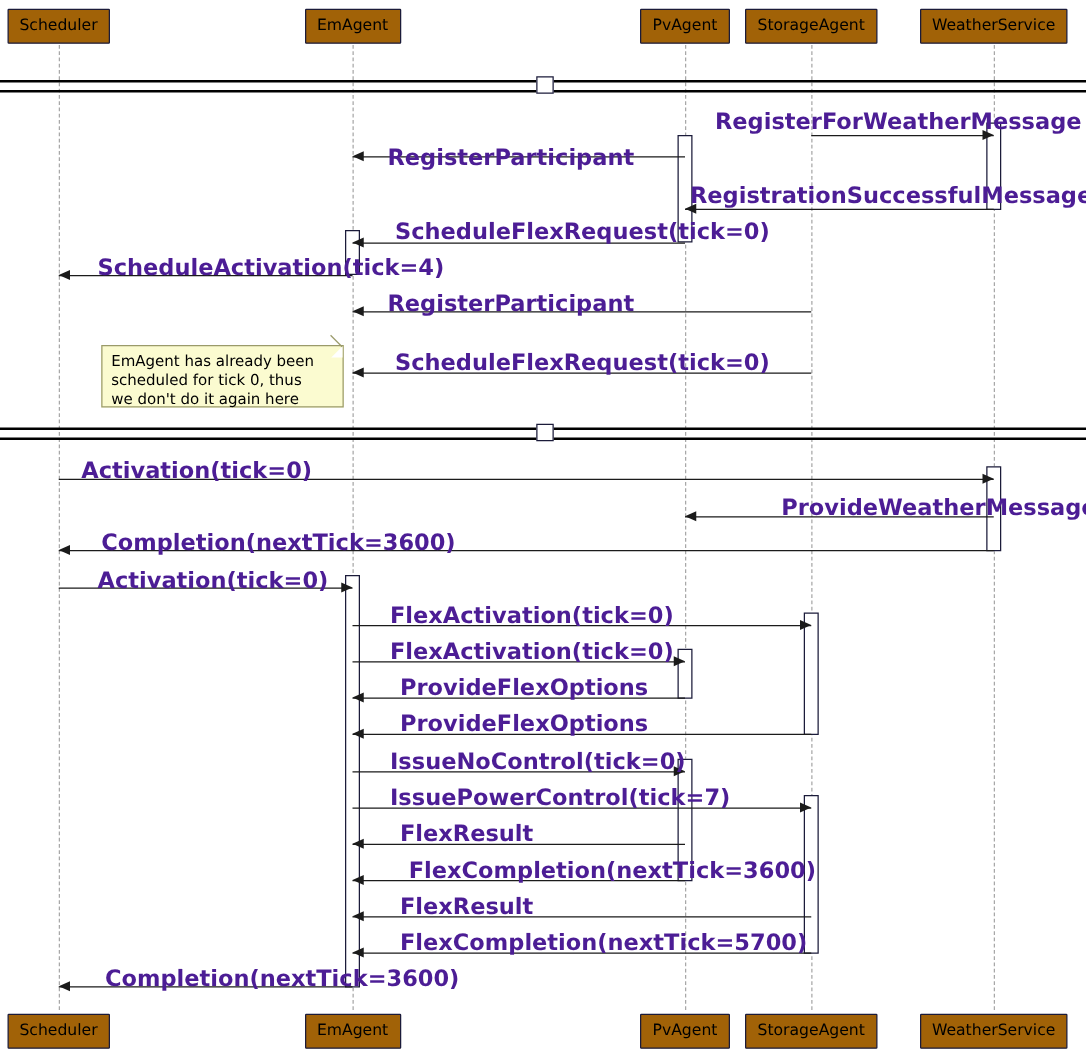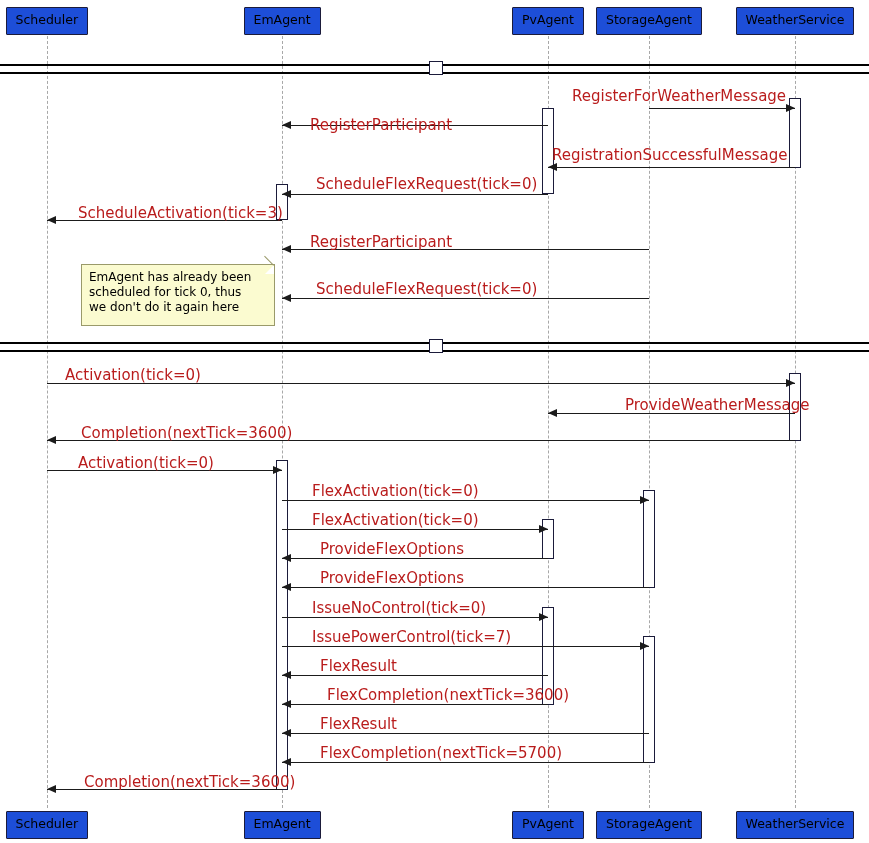--- a/index.html
+++ b/index.html
@@ -13,21 +13,21 @@
   #diagram {
     position: relative;
     width: 869px;
     height: 843px;
     overflow: hidden;
   }
   .lifeline-box {
     position: absolute;
     box-sizing: border-box;
     border: 1px solid #1b1b3a;
-    background: #1d4ed8;
+    background: #a16207;
     color: #000000;
     font-size: 12.5px;
     text-align: center;
     line-height: 1;
     padding: 6px 9px 7px 9px;
     white-space: nowrap;
     border-radius: 1px;
   }
   .lifeline-line {
     position: absolute;
@@ -68,24 +68,25 @@
     border-bottom: 4px solid transparent;
   }
   .arrow-head.left {
     border-right: 9px solid #1b1b1b;
   }
   .arrow-head.right {
     border-left: 9px solid #1b1b1b;
   }
   .msg-label {
     position: absolute;
-    font-size: 15px;
-    color: #b91c1c;
+    font-size: 18px;
+    color: #4c1d95;
     white-space: nowrap;
     line-height: 1;
+    font-weight: bold;
   }
   .note {
     position: absolute;
     box-sizing: border-box;
     background: #fbfbd0;
     border: 1px solid #9a9a6a;
     font-size: 12px;
     color: #000000;
     padding: 5px 7px;
     line-height: 1.25;
@@ -152,21 +153,21 @@
     <div class="arrow-head left" style="top: 121px; left: 282px;"></div>
     <div class="msg-label" style="left: 310px; top: 118px;">RegisterParticipant</div>
     <div class="msg-line" style="left: 548px; top: 167px; width: 247px;"></div>
     <div class="arrow-head left" style="top: 163px; left: 548px;"></div>
     <div class="msg-label" style="left: 552px; top: 148px; text-align: right;">RegistrationSuccessfulMessage</div>
     <div class="msg-line" style="left: 282px; top: 194px; width: 266px;"></div>
     <div class="arrow-head left" style="top: 190px; left: 282px;"></div>
     <div class="msg-label" style="left: 316px; top: 177px;">ScheduleFlexRequest(tick=0)</div>
     <div class="msg-line" style="left: 47px; top: 220px; width: 235px;"></div>
     <div class="arrow-head left" style="top: 216px; left: 47px;"></div>
-    <div class="msg-label" style="left: 78px; top: 206px;">ScheduleActivation(tick=3)</div>
+    <div class="msg-label" style="left: 78px; top: 206px;">ScheduleActivation(tick=4)</div>
     <div class="msg-line" style="left: 282px; top: 249px; width: 367px;"></div>
     <div class="arrow-head left" style="top: 245px; left: 282px;"></div>
     <div class="msg-label" style="left: 310px; top: 235px;">RegisterParticipant</div>
     <div class="msg-line" style="left: 282px; top: 298px; width: 367px;"></div>
     <div class="arrow-head left" style="top: 294px; left: 282px;"></div>
     <div class="msg-label" style="left: 316px; top: 282px;">ScheduleFlexRequest(tick=0)</div>
     <div class="msg-line" style="left: 47px; top: 383px; width: 748px;"></div>
     <div class="arrow-head right" style="top: 379px; left: 786px;"></div>
     <div class="msg-label" style="left: 65px; top: 368px;">Activation(tick=0)</div>
     <div class="msg-line" style="left: 548px; top: 413px; width: 247px;"></div>
@@ -204,16 +205,16 @@
     <div class="msg-label" style="left: 327px; top: 688px;">FlexCompletion(nextTick=3600)</div>
     <div class="msg-line" style="left: 282px; top: 733px; width: 367px;"></div>
     <div class="arrow-head left" style="top: 729px; left: 282px;"></div>
     <div class="msg-label" style="left: 320px; top: 717px;">FlexResult</div>
     <div class="msg-line" style="left: 282px; top: 762px; width: 367px;"></div>
     <div class="arrow-head left" style="top: 758px; left: 282px;"></div>
     <div class="msg-label" style="left: 320px; top: 746px;">FlexCompletion(nextTick=5700)</div>
     <div class="msg-line" style="left: 47px; top: 789px; width: 235px;"></div>
     <div class="arrow-head left" style="top: 785px; left: 47px;"></div>
     <div class="msg-label" style="left: 84px; top: 775px;">Completion(nextTick=3600)</div>
-    <div class="note" style="left: 81px; top: 264px; width: 194px; height: 62px;">EmAgent has already been
+    <div class="note" style="left: 81px; top: 276px; width: 194px; height: 50px;">EmAgent has already been
 scheduled for tick 0, thus
 we don't do it again here<div class="note-fold"></div><div class="note-fold-line"></div></div>
   </div>
 
 </body></html>

